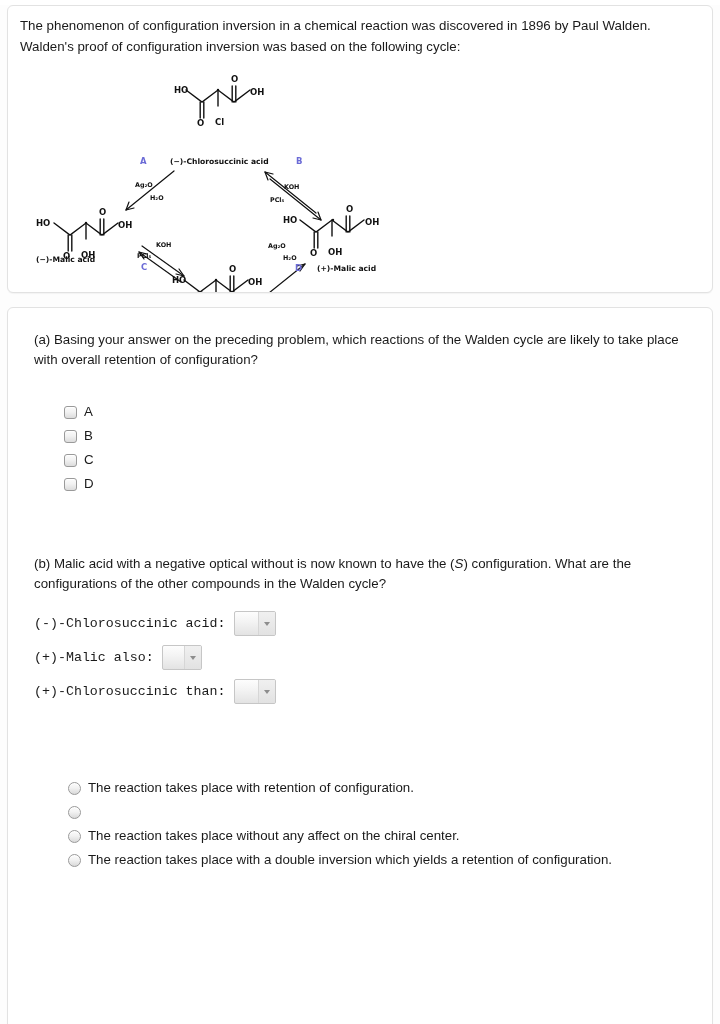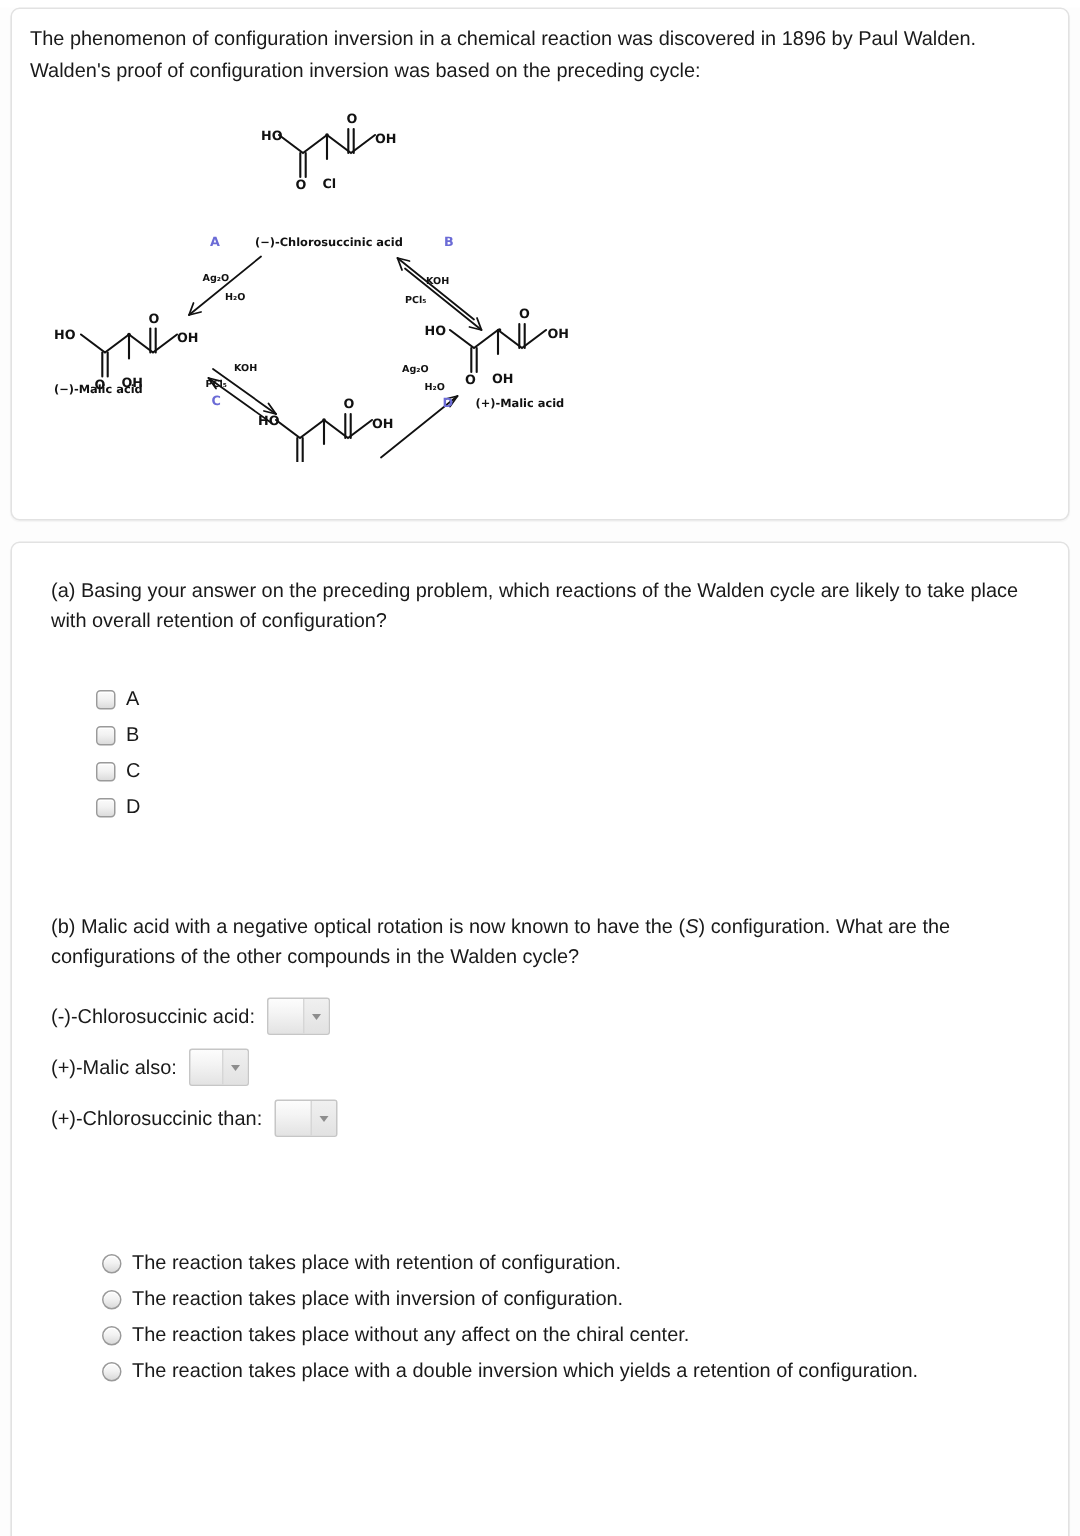--- a/index.html
+++ b/index.html
@@ -23,21 +23,21 @@
     border: 1px solid #e2e2e2;
     border-radius: 6px;
     margin: 0 7px;
     box-shadow: 0 1px 1px rgba(0,0,0,0.04);
   }
 
   
   #card-intro {
     margin-top: 5px;
     padding: 10px 12px 8px 12px;
-    height: 342px;
+    height: 288px;
     overflow: hidden;
   }
   .prompt-text {
     font-size: 13.3px;
     line-height: 19px;
     color: #1a1a1a;
     margin: 0 0 2px 0;
   }
 
   
@@ -91,20 +91,21 @@
   .dd-list { margin-top: 18px; }
   .dd-row {
     display: flex;
     align-items: center;
     margin-bottom: 9px;
   }
   .dd-label {
     font-size: 13.3px;
     color: #1a1a1a;
     margin-right: 8px;
+    font-family: Liberation Mono, monospace;
   }
   .dd {
     height: 25px;
     border: 1px solid #c6c6c6;
     border-radius: 2px;
     background: linear-gradient(to bottom, #fdfdfd 0%, #f4f4f4 40%, #e3e3e3 100%);
     display: flex;
     align-items: stretch;
     overflow: hidden;
   }
@@ -150,21 +151,21 @@
   sub { font-size: 0.72em; vertical-align: -0.25em; }
   .ital { font-style: italic; }
 </style>
 </head>
 <body>
 
 <div class="page">
 
   <div class="card" id="card-intro">
     <p class="prompt-text">The phenomenon of configuration inversion in a chemical reaction was discovered in 1896 by Paul Walden.</p>
-    <p class="prompt-text">Walden's proof of configuration inversion was based on the preceding cycle:</p>
+    <p class="prompt-text">Walden's proof of configuration inversion was based on the following cycle:</p>
 
     <div class="figure-wrap">
       <svg width="400" height="250" viewBox="0 0 400 250" xmlns="http://www.w3.org/2000/svg">
         <g stroke="#111" stroke-width="1.4" fill="none" stroke-linecap="round">
 
           <g transform="translate(150,10)">
 
             <path d="M14,22 L30,34 L46,22 L62,34 L78,22"></path>
 
             <path d="M28.2,34 L28.2,50"></path>
@@ -310,21 +311,21 @@
         <label class="choice-row">
           <span class="cb"></span>
           <span class="choice-label">D</span>
         </label>
       </div>
     </div>
 
     <div class="spacer-b"></div>
 
     <div class="q-block">
-      <p class="q-text"><span>(b) Malic acid with a negative optical rotation is now known to have the (</span><span class="ital">S</span><span>) configuration. What are the configurations of the other compounds in the Walden cycle?</span></p>
+      <p class="q-text"><span>(b) Malic acid with a negative optical without is now known to have the (</span><span class="ital">S</span><span>) configuration. What are the configurations of the other compounds in the Walden cycle?</span></p>
 
       <div class="dd-list">
         <div class="dd-row">
           <span class="dd-label">(-)-Chlorosuccinic acid:</span>
           <div class="dd dd-sz-1">
             <span class="dd-field"></span>
             <span class="dd-arrow-box">
                 <i class="dd-arrow"></i>
               </span>
           </div>
@@ -356,21 +357,20 @@
 
     <div class="q-block">
 
       <div class="choice-list-c">
         <label class="radio-row">
           <span class="rb"></span>
           <span class="choice-label">The reaction takes place with retention of configuration.</span>
         </label>
         <label class="radio-row">
           <span class="rb"></span>
-          <span class="choice-label">The reaction takes place with inversion of configuration.</span>
         </label>
         <label class="radio-row">
           <span class="rb"></span>
           <span class="choice-label">The reaction takes place without any affect on the chiral center.</span>
         </label>
         <label class="radio-row">
           <span class="rb"></span>
           <span class="choice-label">The reaction takes place with a double inversion which yields a retention of configuration.</span>
         </label>
       </div>

